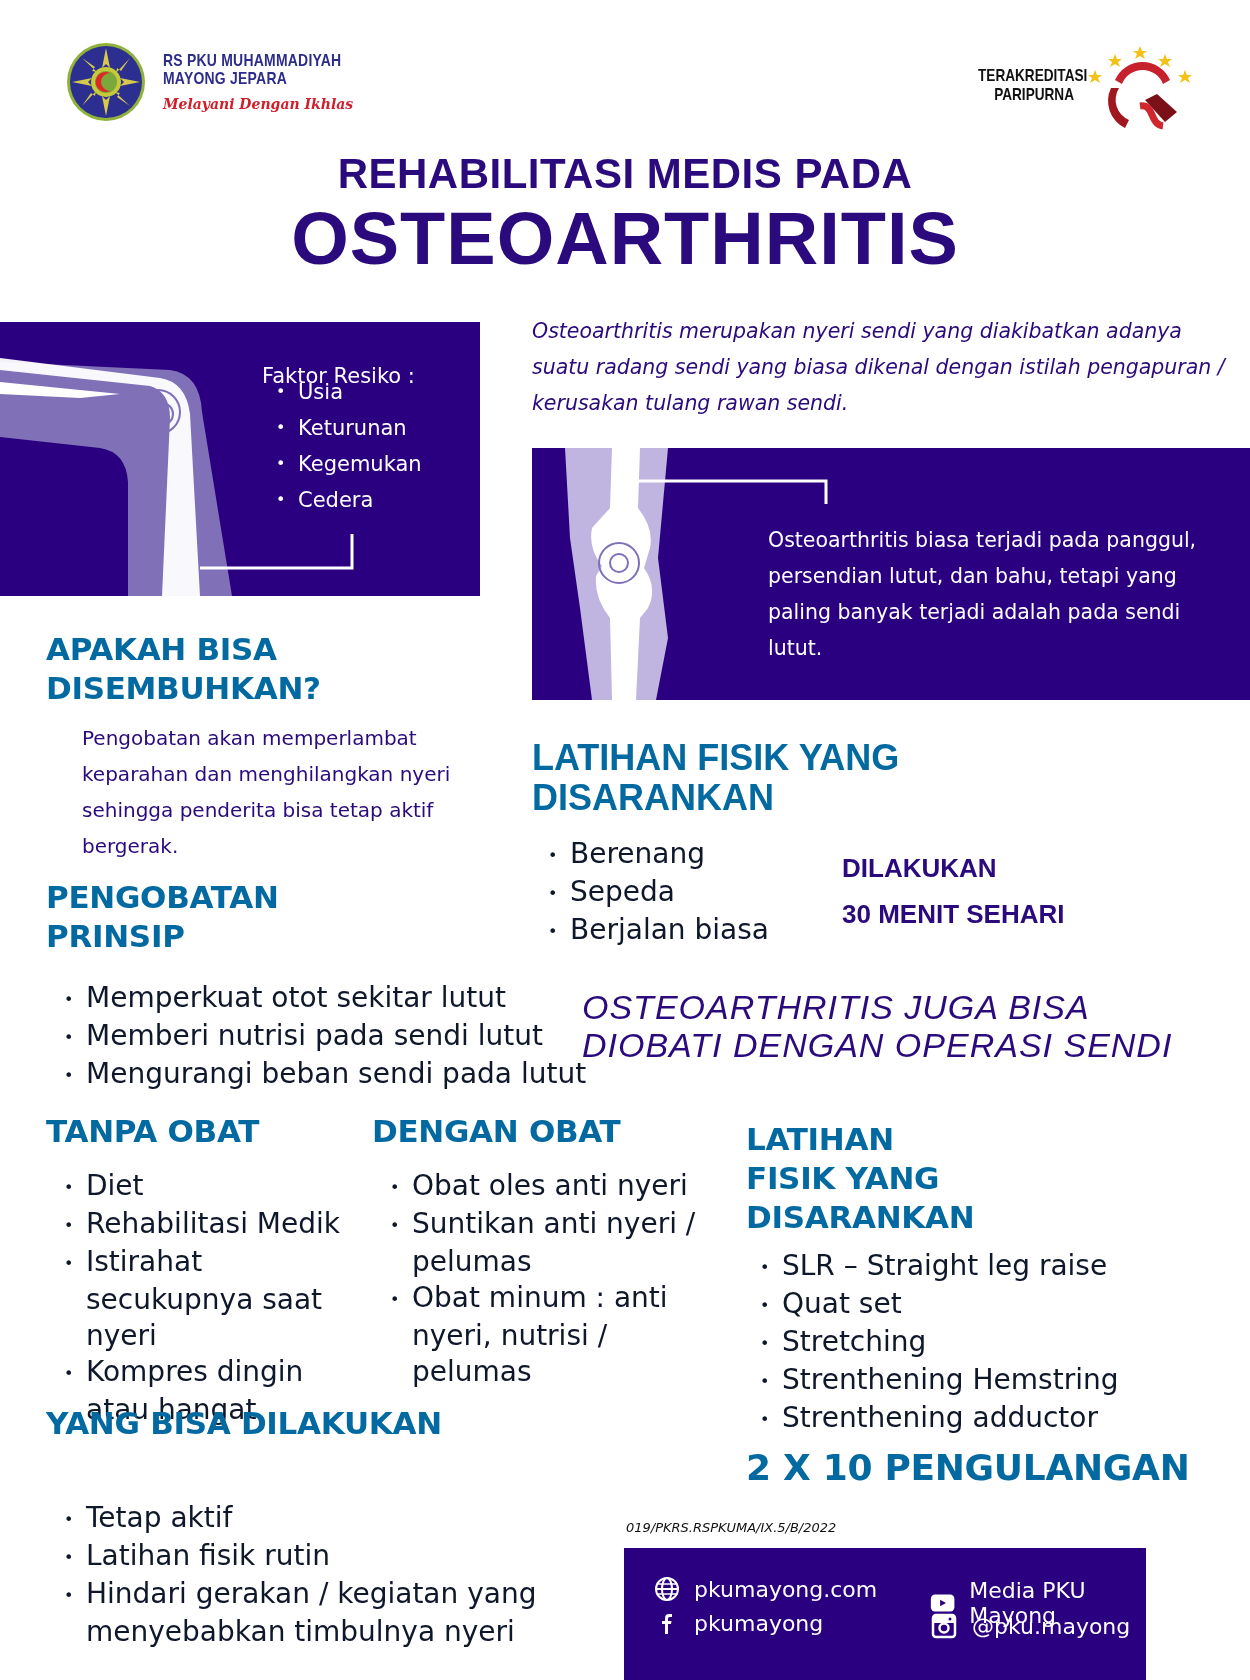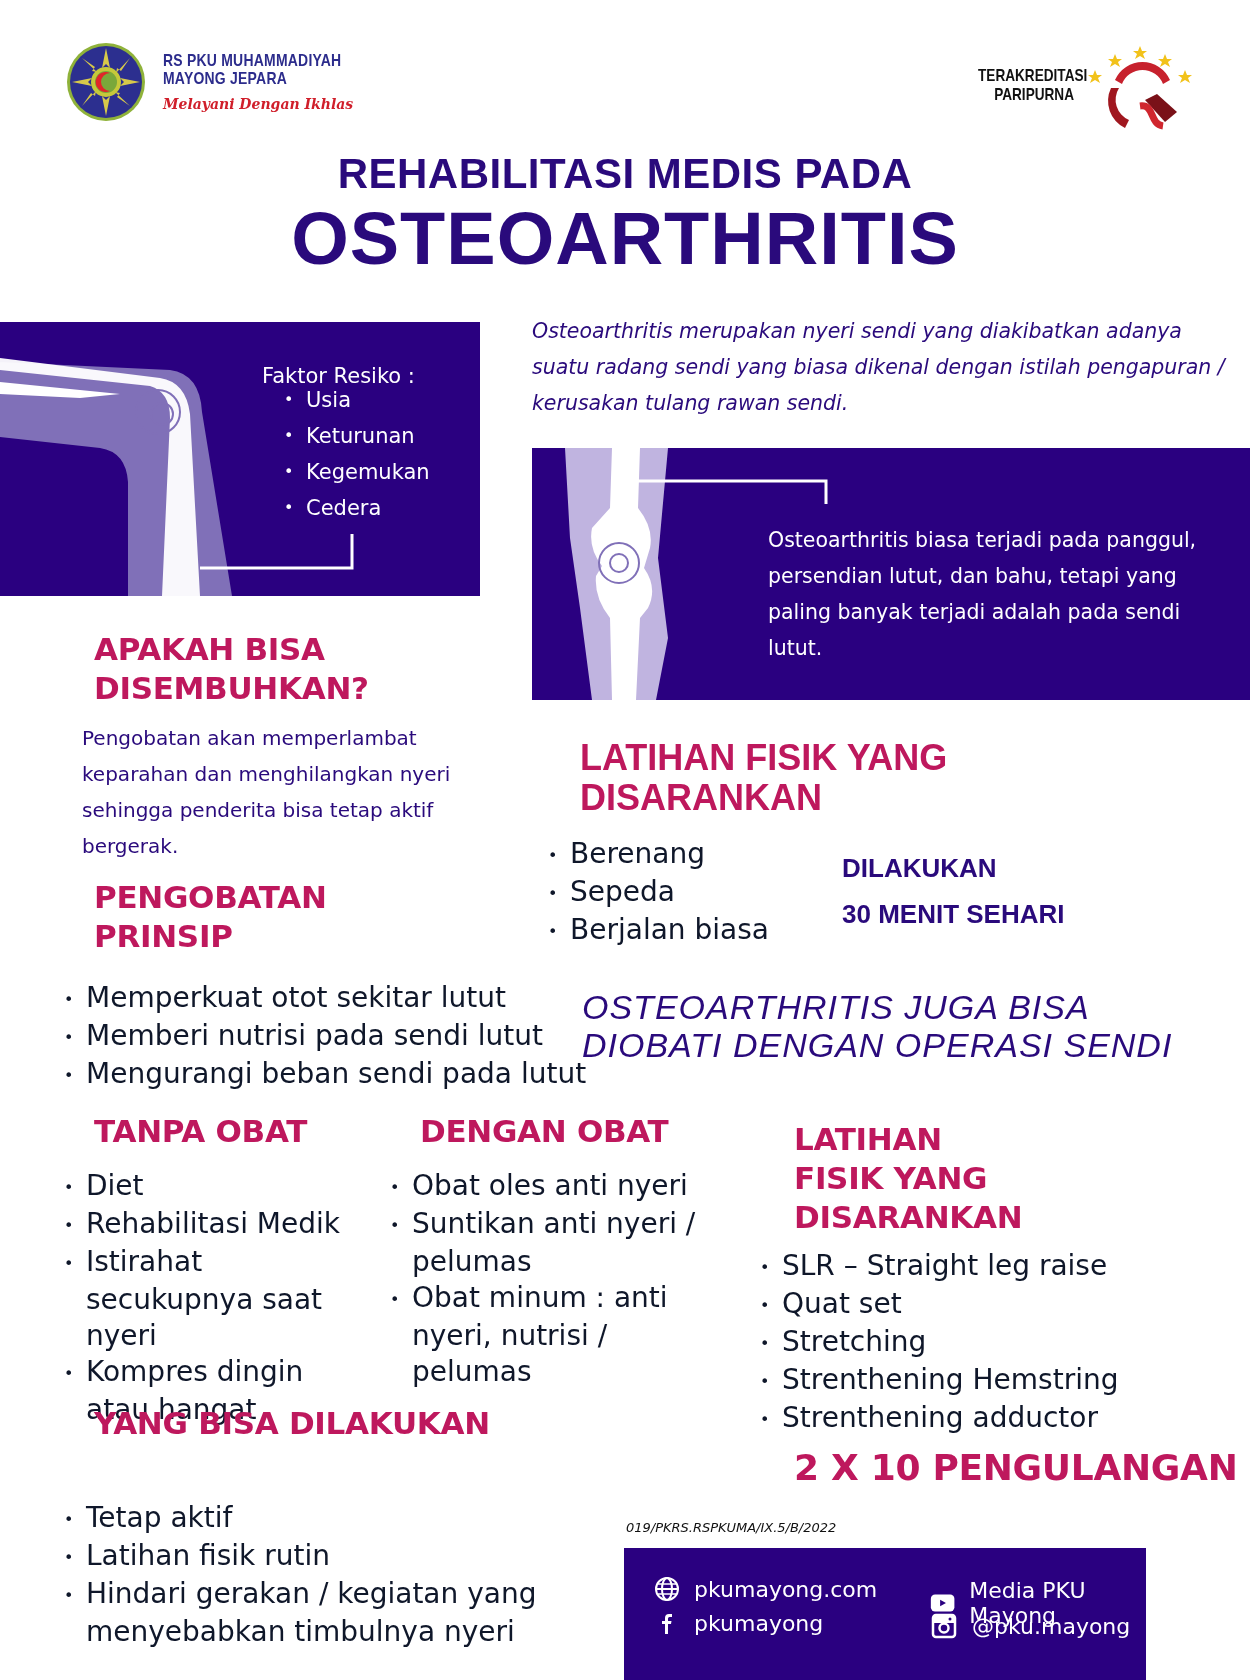--- a/index.html
+++ b/index.html
@@ -19,27 +19,27 @@
 
   .title1 { left: 0; width: 1250px; top: 150px; text-align: center; font-family: "Liberation Sans", sans-serif; font-weight: bold; font-size: 42px; color: #2a0a7c; letter-spacing: 0.5px; }
   .title2 { left: 0; width: 1250px; top: 196px; text-align: center; font-family: "Liberation Sans", sans-serif; font-weight: bold; font-size: 74px; color: #2a0a7c; letter-spacing: 1px; }
 
   
   .panel { background: #2a0080; overflow: hidden; }
   .panel-risk { left: 0; top: 322px; width: 480px; height: 274px; }
   .panel-knee { left: 532px; top: 448px; width: 718px; height: 252px; }
 
   .risk-title { left: 262px; top: 340px; color: #fff; font-size: 21px; margin-top: 24px; }
-  .risk-list { left: 276px; top: 374px; color: #fff; font-size: 21px; line-height: 36px; list-style: none; padding: 0; margin: 8px; }
+  .risk-list { left: 276px; top: 374px; color: #fff; font-size: 21px; line-height: 36px; list-style: none; padding: 0; margin: 0; }
   .risk-list li::before, .blist li::before { content: "•"; display: inline-block; width: 22px; font-size: 16px; vertical-align: 2px; }
 
   .intro { left: 532px; top: 313px; width: 700px; font-style: italic; font-size: 20.5px; line-height: 36px; color: #2a0a7c; }
   .knee-text { left: 768px; top: 522px; width: 470px; color: #fff; font-size: 20.5px; line-height: 36px; }
 
-  .heading { font-family: "DejaVu Sans", sans-serif; font-weight: bold; color: #be185d; font-size: 31px; line-height: 39px; letter-spacing: -0.3px; margin-left: 48px; }
+  .heading { font-family: "DejaVu Sans", sans-serif; font-weight: bold; color: #0369a1; font-size: 31px; line-height: 39px; letter-spacing: -0.3px; }
   .body-text { font-size: 20px; line-height: 36px; color: #2a0a7c; margin-left: 36px; }
   .blist { list-style: none; padding: 0; margin: 0; font-size: 28px; line-height: 36px; color: #0f172a; }
   .blist li { padding-left: 30px; text-indent: -22px; }
   .blist li::before { width: 22px; text-indent: 0; }
 
   .h-apakah { left: 46px; top: 630px; }
   .t-apakah { left: 46px; top: 720px; width: 440px; }
   .h-prinsip { left: 46px; top: 878px; }
   .l-prinsip { left: 56px; top: 980px; }
 

